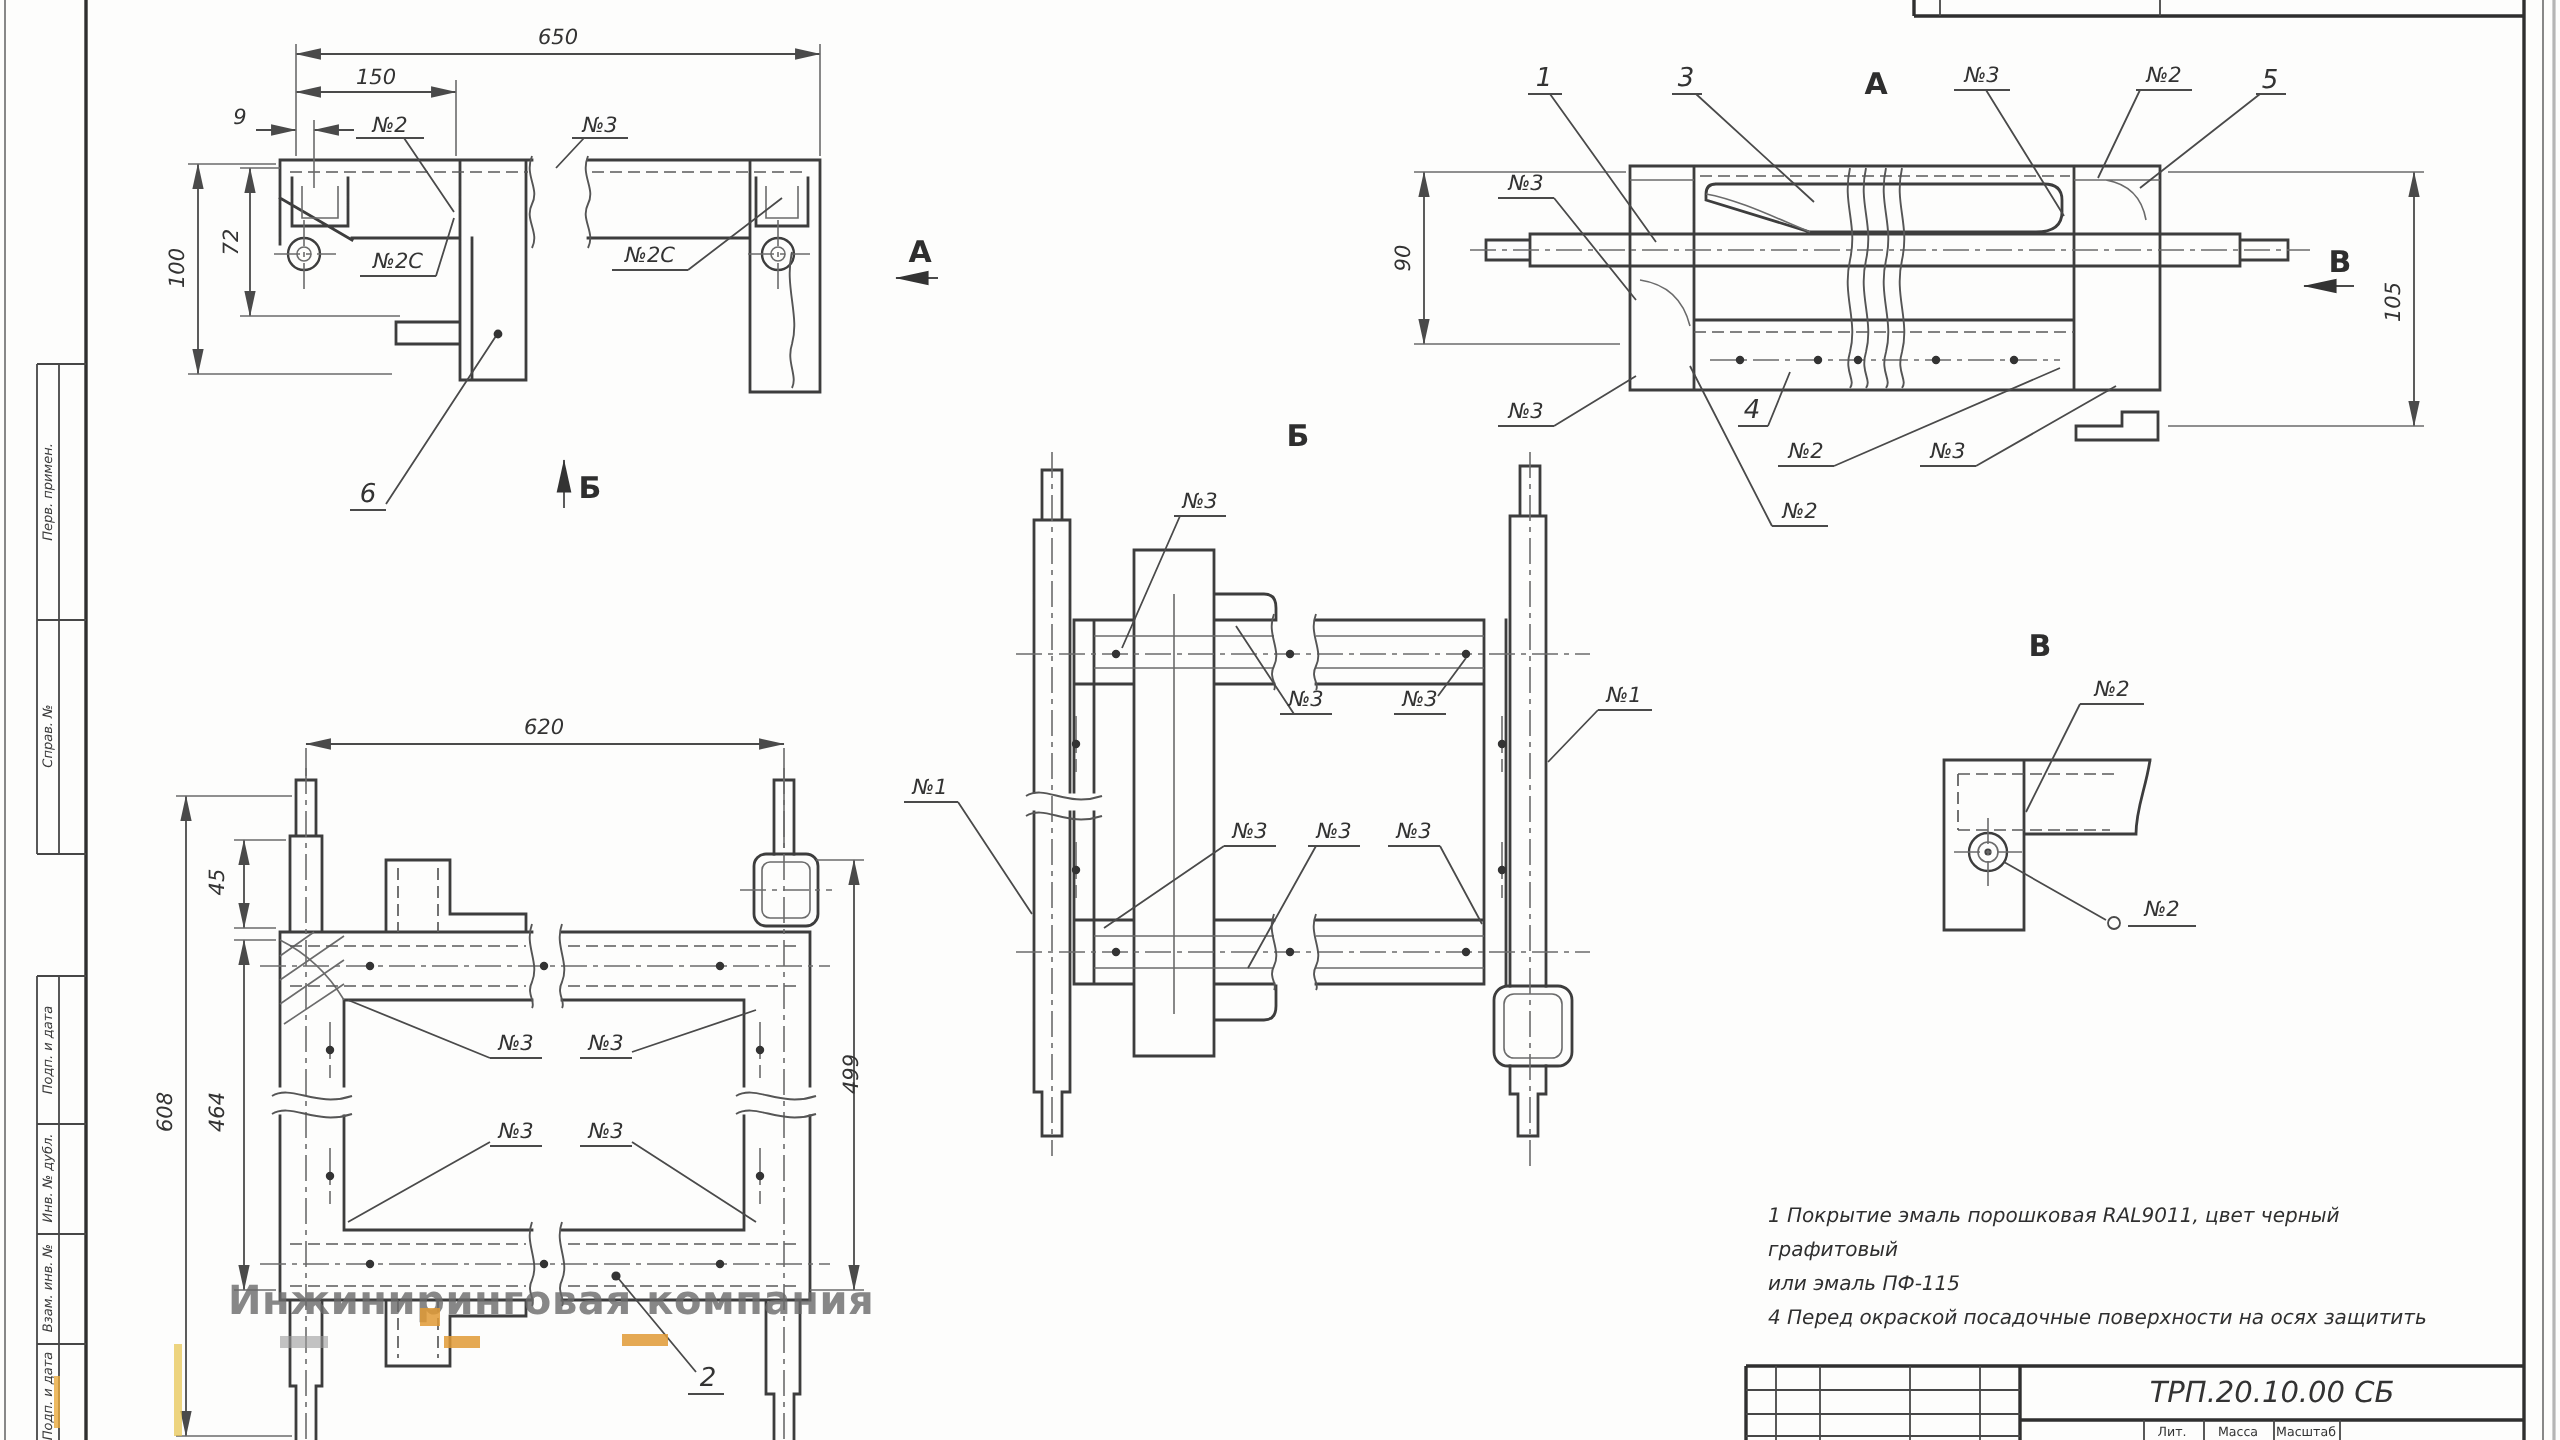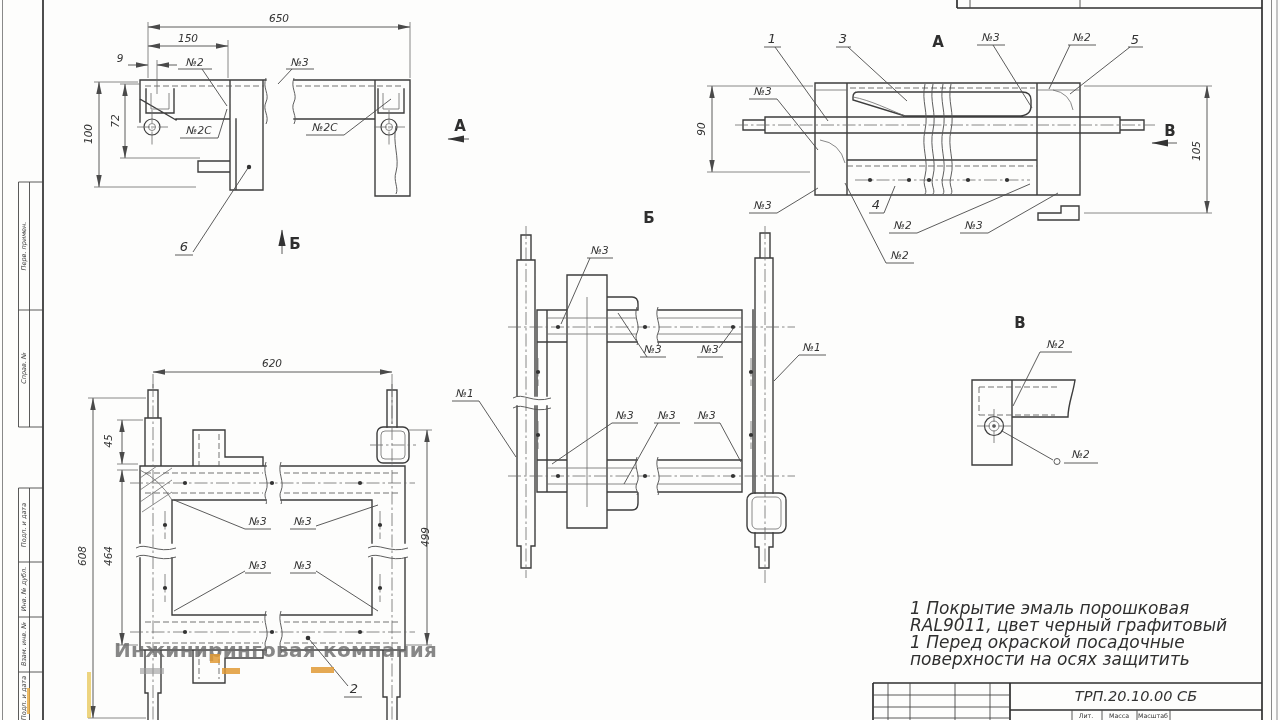--- a/index.html
+++ b/index.html
@@ -20,21 +20,21 @@
   .fr2{stroke:#474747;stroke-width:.9;fill:none}
   .edge{stroke:#b5b5b5;stroke-width:1.6;fill:none}
   text{font-family:"DejaVu Sans",sans-serif}
   .t{font-style:italic;font-size:10.5px;fill:#333;text-anchor:middle}
   .t2{font-style:italic;font-size:13px;fill:#333;text-anchor:middle}
   .vl{font-size:15px;font-weight:600;fill:#2e2e2e;text-anchor:middle}
   .tb{font-style:italic;font-size:14.5px;fill:#333;text-anchor:middle}
   .tbs{font-size:6.3px;fill:#333;text-anchor:middle}
   
   .notes{position:absolute;left:884px;top:600px;width:330px;
-         font-style:italic;font-size:17px;line-height:17px;color:#2f2f2f;margin-left:26px;}
+         font-style:italic;font-size:10px;line-height:17px;color:#2f2f2f;}
   .vlabel{position:absolute;left:24px;font-style:italic;font-size:6.5px;color:#3a3a3a;
           transform:translate(-50%,-50%) rotate(-90deg);white-space:nowrap;}
   .wm{position:absolute;left:114px;top:638px;font-size:20px;font-weight:600;
       letter-spacing:.3px;color:rgba(105,105,105,.8);white-space:nowrap;}
   .wmbit{position:absolute;}
 </style>
 </head>
 <body>
 
 <div class="sheet">
@@ -280,21 +280,22 @@
                         M1040,352 L1013,406 M1002,431 L1053,460"></path>
     <circle class="ld" cx="1057" cy="461.5" r="3" fill="none"></circle>
     <text class="vl" x="1020" y="328">В</text>
     <text class="t" x="1056" y="348">№2</text>
     <text class="t" x="1081" y="458">№2</text>
   </g>
 </svg>
 
   <div class="notes">
     <div>1 Покрытие эмаль порошковая RAL9011, цвет черный графитовый</div>
-    <div>1 Перед окраской посадочные поверхности на осях защитить</div>
+    <div>или эмаль ПФ-115</div>
+    <div>4 Перед окраской посадочные поверхности на осях защитить</div>
   </div>
 
   <div class="vlabel" style="top:246px">Перв. примен.</div>
   <div class="vlabel" style="top:368px">Справ. №</div>
   <div class="vlabel" style="top:525px">Подп. и дата</div>
   <div class="vlabel" style="top:589px">Инв. № дубл.</div>
   <div class="vlabel" style="top:644px">Взам. инв. №</div>
   <div class="vlabel" style="top:698px">Подп. и дата</div>
 
   <div class="wm">Инжиниринговая компания</div>

